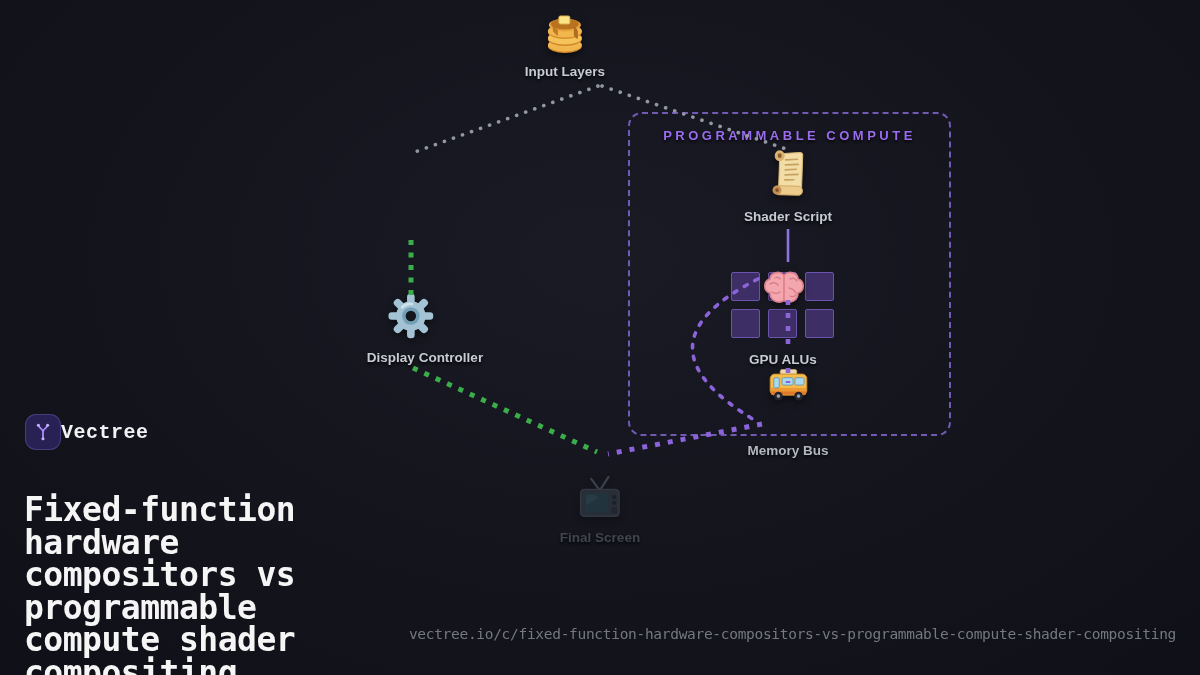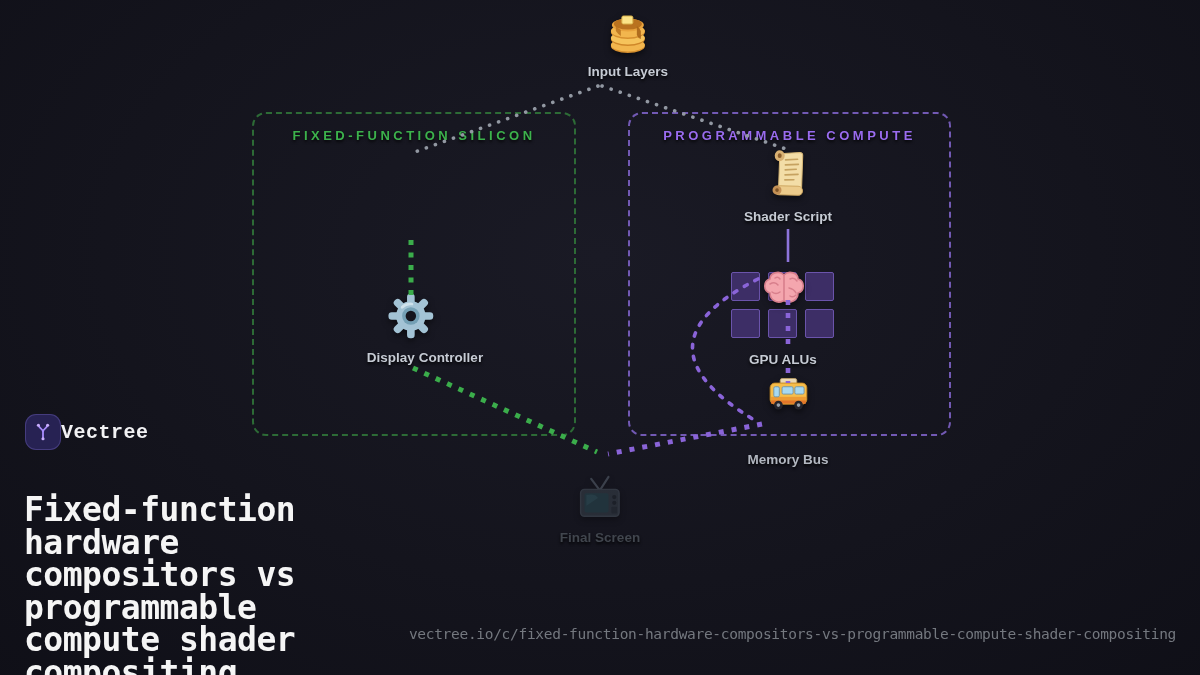--- a/index.html
+++ b/index.html
@@ -20,27 +20,27 @@
   }
   .group-left  .group-title { color:var(--green-title); }
   .group-right .group-title { color:var(--purple-title); }
 
   
   .node { position:absolute; display:flex; flex-direction:column; align-items:center; z-index:4; }
   .node-label {
     font-weight:bold; font-size:13.5px; color:var(--label); white-space:nowrap;
     text-shadow:0 2px 3px rgba(0,0,0,.85);
   }
-  .n-input   { left:628px; top:8px;   transform:translateX(-50%); }
+  .n-input   { left:565px; top:8px;   transform:translateX(-50%); }
   .n-input .node-label { margin-top:8px; }
   .n-shader  { left:788px; top:148px; transform:translateX(-50%); }
   .n-shader .node-label { margin-top:11px; }
   .n-display { left:411px; top:292px; transform:translateX(-50%); }
   .n-display .node-label { margin-top:10px;padding-left:28px; }
-  .n-memory  { left:788px; top:376px; transform:translateX(-50%); z-index:5;gap:32px; }
+  .n-memory  { left:788px; top:367px; transform:translateX(-50%); z-index:5;gap:32px; }
   .n-memory .node-label { margin-top:6px; color:var(--label-memory); }
   .n-final   { left:600px; top:474px; transform:translateX(-50%); }
   .n-final .node-label { margin-top:8px; color:var(--label-dim); }
   .n-final .icon-wrap { opacity:.55; }
 
   
   .n-hw { left:326px; top:156px; width:170px; height:80px; display:block; }
   .plane { position:absolute; width:135px; height:30px; border-radius:2px; }
   .plane-1 { left:18px; top:21px; background:#1c4424; box-shadow:inset 0 0 0 1px rgba(80,170,100,.25); }
   .plane-2 { left:27px; top:30px; background:#246329; box-shadow:inset 0 0 0 1px rgba(90,190,110,.3); }
@@ -77,23 +77,20 @@
     position:absolute; right:24px; bottom:33px; z-index:8;
     font-family:"DejaVu Sans Mono", monospace; font-size:14.5px; color:var(--url-gray);
     letter-spacing:-.3px;
   }
 </style>
 </head>
 <body>
 
 <div class="canvas">
 
-  <div class="group group-left">
-    <div class="group-title">FIXED-FUNCTION SILICON</div>
-  </div>
   <div class="group group-right">
     <div class="group-title">PROGRAMMABLE COMPUTE</div>
   </div>
 
   <div class="node n-input">
     <span class="icon-wrap">
       <svg width="48" height="48" viewBox="0 0 48 48">
         <ellipse cx="24" cy="38" rx="17" ry="7" fill="#d68f2e"></ellipse>
         <ellipse cx="24" cy="37" rx="17" ry="6.5" fill="#f2b64e"></ellipse>
         <ellipse cx="24" cy="31" rx="17" ry="7" fill="#cf8729"></ellipse>

